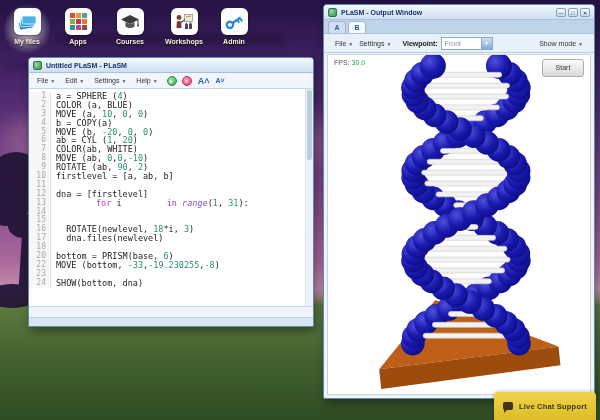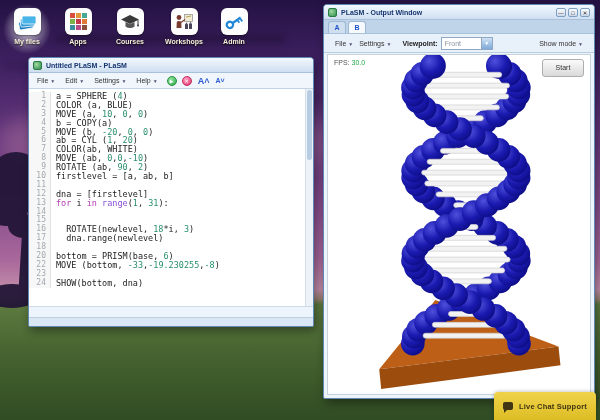--- a/index.html
+++ b/index.html
@@ -71,22 +71,22 @@
   .fontbtn.big { font-size:9px; } .fontbtn.small { font-size:7px; }
 
   .codewrap { position:relative; height:218px; background:#fff; border-bottom:1px solid #cfdce8; }
   .code { position:absolute; inset:0 8px 0 0; overflow:hidden; padding-top:3px;
     font-family:"DejaVu Sans Mono",monospace; font-size:8.5px; }
   .code-row { display:flex; height:8.9px; line-height:8.9px; }
   .ln { flex:none; width:22px; text-align:right; padding-right:4px; color:#a3a9b0;
     background:#f7f7f7; border-right:1px solid #e2e2e2; font-size:8px; }
   .ct { white-space:pre; padding-left:5px; color:#1c1c1c; }
   .ct .num { color:#2a8f6f; }
-  .ct .kw  { color:#b03cb0; }
-  .ct .fn  { color:#8a50d8; }
+  .ct .kw  { color:#b03cb0;margin-left:40px; }
+  .ct .fn  { color:#8a50d8;font-style:italic; }
   .vscroll { position:absolute; right:0; top:0; bottom:0; width:8px;
     background:#edf2f8; border-left:1px solid #d4dfea; }
   .vthumb { position:absolute; top:1px; left:1px; width:5px; height:70px;
     background:#b9cde2; border-radius:3px; }
   .statusbar { position:absolute; left:0; right:0; bottom:0; height:9px;
     background:#d9e7f4; border-top:1px solid #bcd0e4; border-radius:0 0 2px 2px; }
 
   
   #output { left:323px; top:4px; width:272px; height:395px; z-index:3; }
   .tabbar { height:14px; background:#bfd4e9; display:flex; align-items:flex-end;
@@ -291,21 +291,21 @@
         </div>
           <div class="code-row">
           <span class="ln">15</span>
         </div>
           <div class="code-row">
           <span class="ln">16</span>
           <span class="ct code-text">  ROTATE(newlevel, <span class="num">18</span>*i, <span class="num">3</span>)</span>
         </div>
           <div class="code-row">
           <span class="ln">17</span>
-          <span class="ct code-text">  dna.range(newlevel)</span>
+          <span class="ct code-text">  dna.files(newlevel)</span>
         </div>
           <div class="code-row">
           <span class="ln">18</span>
           <span class="ct code-text"></span>
         </div>
           <div class="code-row">
           <span class="ln">20</span>
           <span class="ct code-text">bottom = PRISM(base, <span class="num">6</span>)</span>
         </div>
           <div class="code-row">

